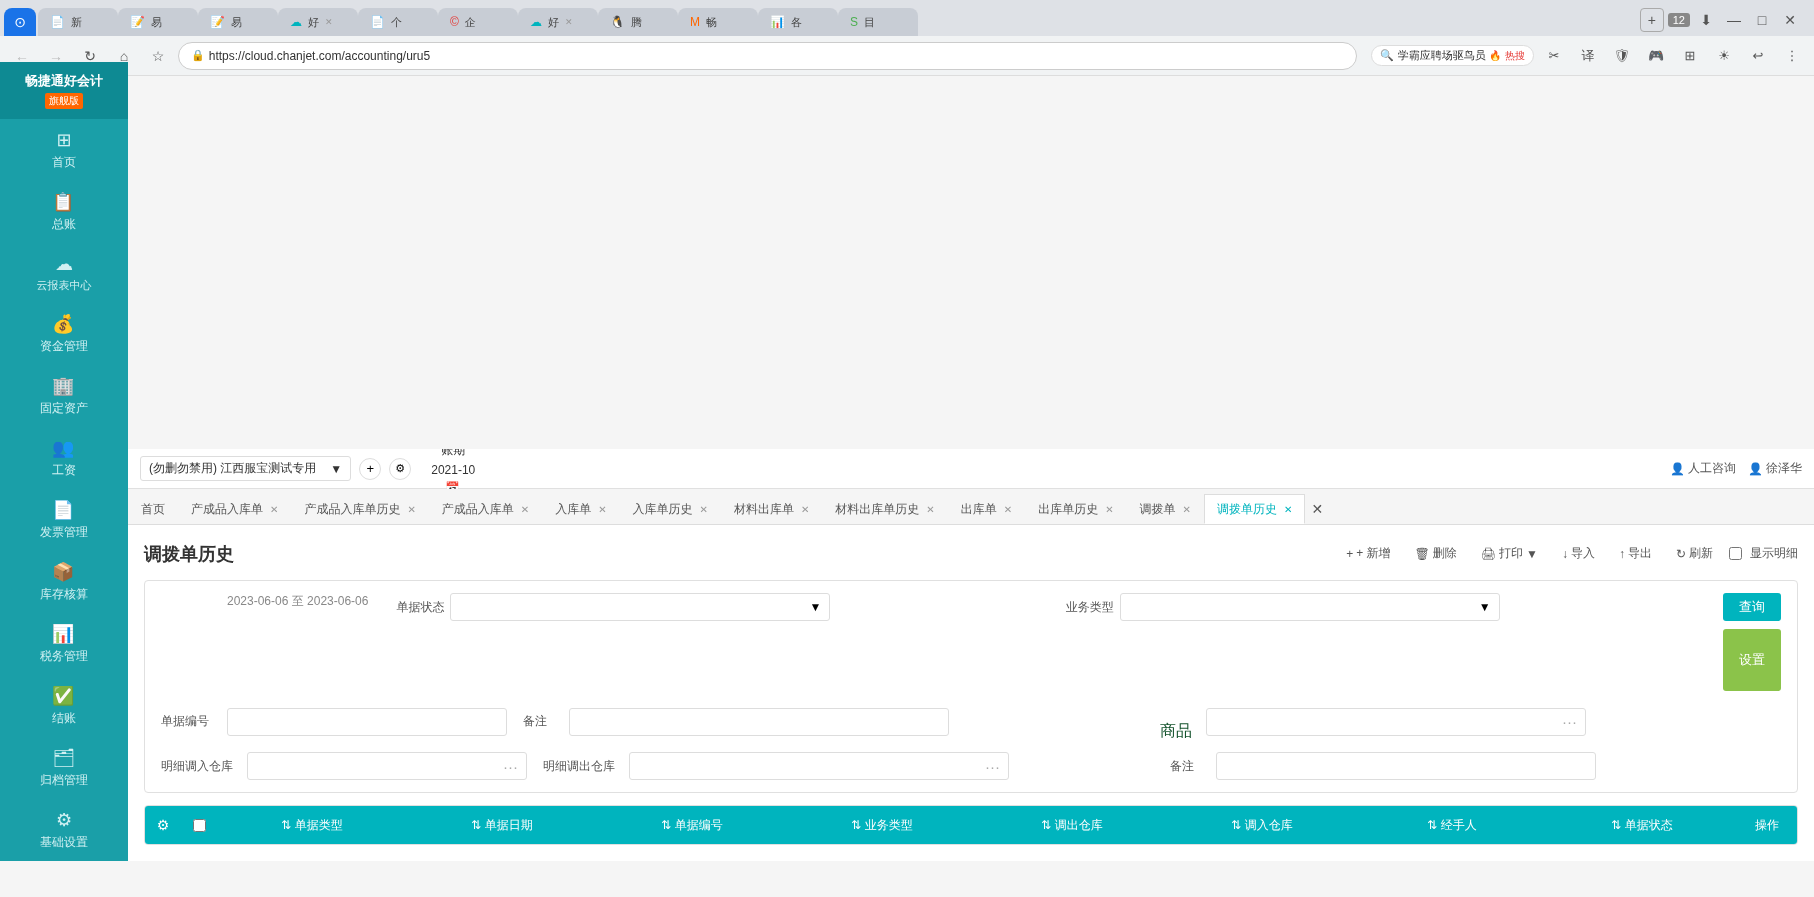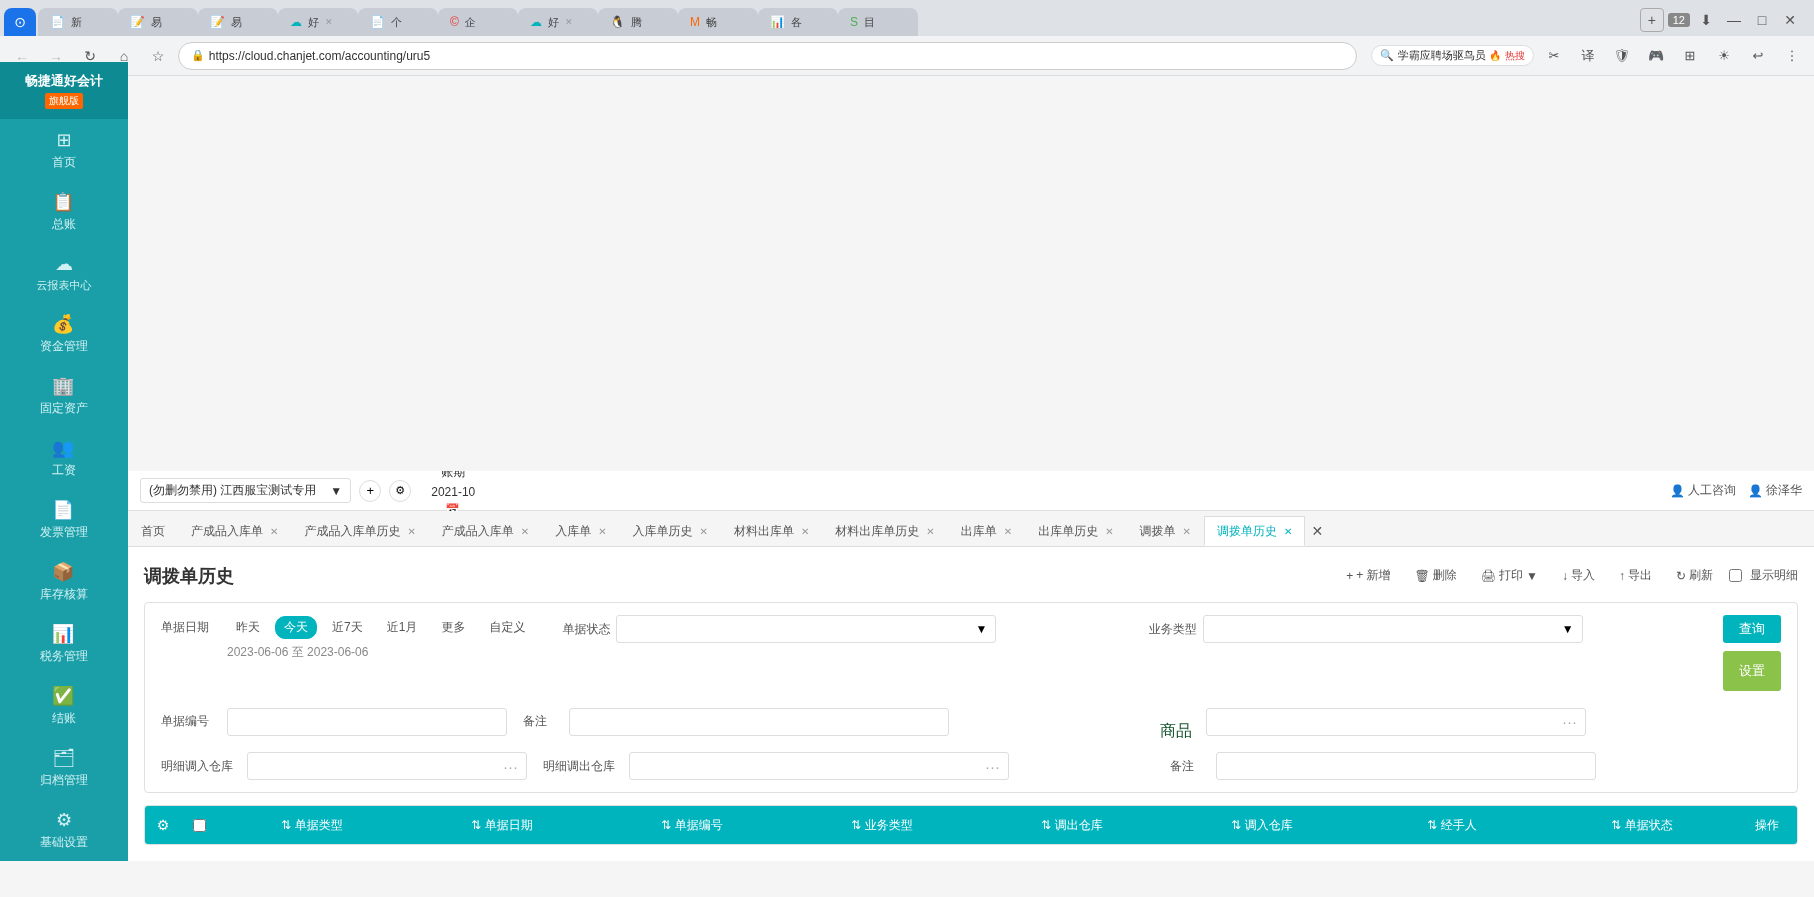--- a/index.html
+++ b/index.html
@@ -53,21 +53,21 @@
     .display-toggle { display: flex; align-items: center; gap: 8px; font-size: 12px; color: #555; }
 
     
     .filter-area { border: 1px solid #e0e0e0; border-radius: 4px; padding: 12px 16px; margin-bottom: 12px; }
     .date-btn { padding: 3px 8px; font-size: 12px; color: #555; cursor: pointer; border: 1px solid transparent; border-radius: 3px; }
     .date-btn.active { background: #00b4be; color: #fff; border-color: #00b4be; border-radius: 10px; }
     .filter-input { height: 28px; border: 1px solid #ddd; border-radius: 3px; padding: 0 8px; font-size: 12px; width: 200px; outline: none; }
     .filter-select { height: 28px; border: 1px solid #ddd; border-radius: 3px; padding: 0 8px; font-size: 12px; flex: 1; max-width: 360px; display: flex; align-items: center; justify-content: space-between; cursor: pointer; background: #fff; }
 
     .btn-query { background: #00b4be; color: #fff; border: none; border-radius: 3px; padding: 5px 16px; font-size: 13px; cursor: pointer; }
-    .btn-setting { background: #8bc34a; color: #fff; border: none; border-radius: 3px; padding: 11px 12px; font-size: 13px; cursor: pointer; margin-top: 4px; }
+    .btn-setting { background: #8bc34a; color: #fff; border: none; border-radius: 3px; padding: 22px 12px; font-size: 13px; cursor: pointer; margin-top: 4px; }
 
     .filter-collapse { text-align: center; padding: 6px 0; color: #00b4be; font-size: 12px; cursor: pointer; border-top: 1px solid #f0f0f0; margin-top: 4px; }
 
     
     .table-container { border: 1px solid #e0e0e0; border-radius: 4px; overflow: hidden; }
     .table-header { background: #00b4be; display: flex; align-items: center; height: 38px; }
     .th-settings { width: 36px; display: flex; align-items: center; justify-content: center; color: #fff; font-size: 14px; }
     .th-checkbox { width: 36px; display: flex; align-items: center; justify-content: center; }
     .th-checkbox input { cursor: pointer; }
     .th-cell { flex: 1; display: flex; align-items: center; justify-content: center; color: #fff; font-size: 12px; gap: 3px; cursor: pointer; padding: 0 6px; }
@@ -343,29 +343,20 @@
             <span>显示明细</span>
           </div>
         </div>
       </div>
 
       <div class="filter-area">
 
         <div style="display:flex;align-items:flex-start;margin-bottom:10px;gap:16px;">
 
           <div style="display:flex;flex-direction:column;gap:4px;">
-            <div style="display:flex;align-items:center;gap:6px;">
-              <span style="width:60px;font-size:12px;color:#555;">单据日期</span>
-              <span class="date-btn">昨天</span>
-              <span class="date-btn active" style="background:#00b4be;color:#fff;border-radius:10px;padding:2px 8px;">今天</span>
-              <span class="date-btn">近7天</span>
-              <span class="date-btn">近1月</span>
-              <span class="date-btn">更多</span>
-              <span class="date-btn">自定义</span>
-            </div>
             <div style="margin-left:66px;font-size:12px;color:#888;">2023-06-06 至 2023-06-06</div>
           </div>
 
           <div style="display:flex;align-items:center;gap:6px;flex:1;">
             <span style="width:60px;font-size:12px;color:#555;text-align:right;">单据状态</span>
             <div class="filter-select" style="flex:1;max-width:380px;">
               <span></span>
               <span>▼</span>
             </div>
           </div>

